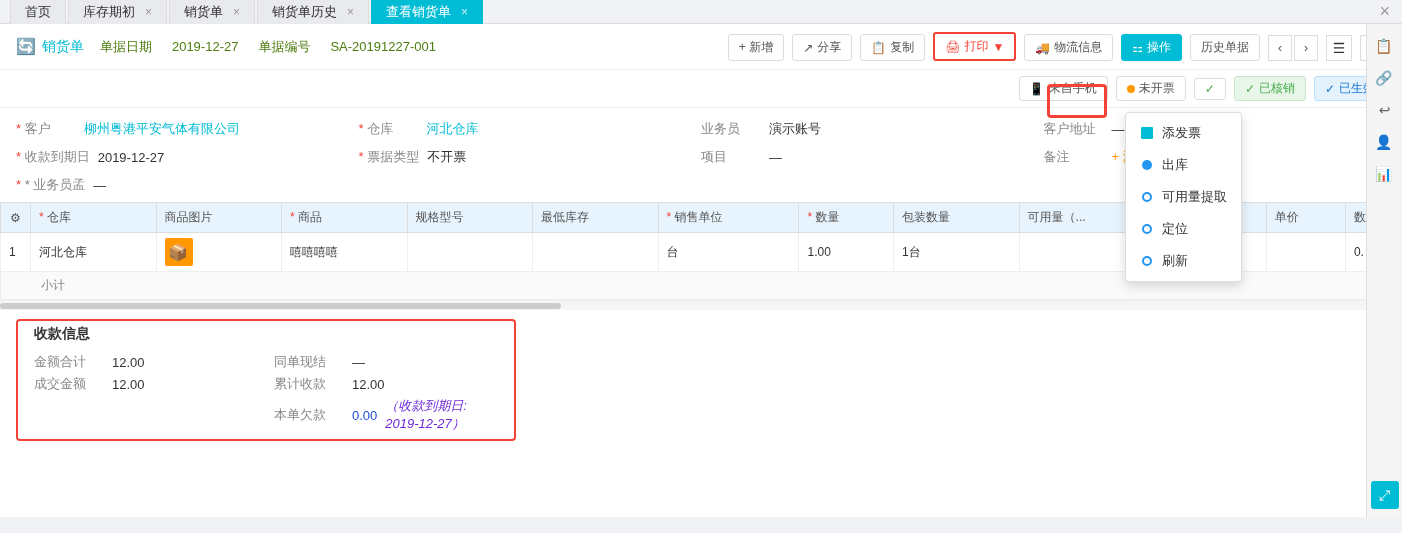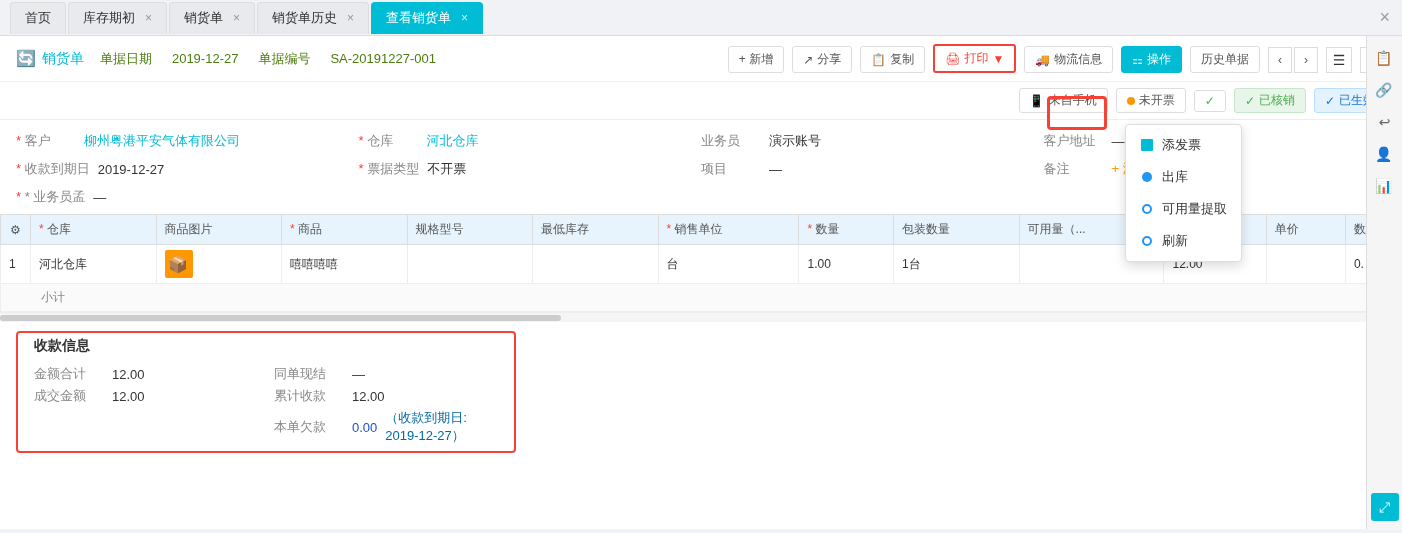--- a/index.html
+++ b/index.html
@@ -1,21 +1,21 @@
 <!DOCTYPE html>
 <html><head>
   <meta charset="utf-8">
   <style>
     * { box-sizing: border-box; margin: 0; padding: 0; }
     body { font-family: "Microsoft YaHei", "PingFang SC", sans-serif; font-size: 13px; background: #f0f2f5; color: #333; overflow: hidden; }
 
     
     .tab-bar {
       display: flex; align-items: center; background: #f0f2f5; border-bottom: 1px solid #ddd;
-      height: 36px; padding: 0 10px; gap: 2px; position: relative;
+      height: 24px; padding: 0 10px; gap: 2px; position: relative;
     }
     .tab {
       display: flex; align-items: center; padding: 0 14px; height: 32px; border-radius: 4px 4px 0 0;
       cursor: pointer; font-size: 13px; gap: 6px; background: #e8eaed; border: 1px solid #ddd; border-bottom: none;
     }
     .tab-close { font-size: 12px; color: #999; cursor: pointer; margin-left: 4px; }
     .tab-highlight { background: #00bcd4; color: #fff; border-color: #00bcd4; }
     .close-btn { position: absolute; right: 12px; font-size: 18px; color: #999; cursor: pointer; }
 
     
@@ -79,21 +79,21 @@
     .payment-box {
       border: 2px solid #f44336; margin: 9px 16px; padding: 4px 16px;
       border-radius: 4px; background: #fff; max-width: 500px;
     }
     .payment-title { font-weight: bold; font-size: 14px; margin-bottom: 8px; }
     .payment-grid { display: grid; grid-template-columns: 1fr 1fr; gap: 4px 16px; }
     .payment-row { display: flex; align-items: center; gap: 8px; padding: 2px 0; }
     .payment-label { color: #888; min-width: 70px; font-size: 13px; }
     .payment-value { font-size: 13px; color: #333; }
     .payment-value.red { color: #1d4ed8; }
-    .payment-value.orange { color: #0369a1; }
+    .payment-value.orange { color: #6d28d9; font-style: italic; }
 
     
     .dropdown-menu {
       position: absolute; top: 88px; right: 160px; background: #fff;
       border: 1px solid #ddd; border-radius: 4px; box-shadow: 0 4px 12px rgba(0,0,0,0.15);
       z-index: 100; min-width: 110px; padding: 4px 0;
     }
     .dropdown-item {
       display: flex; align-items: center; gap: 8px; padding: 7px 14px;
       cursor: pointer; font-size: 13px; color: #333;
@@ -363,20 +363,26 @@
       <div class="dropdown-item">
         <div class="dropdown-icon">
           <div class="icon-circle" style="border:2px solid #2196f3; background:transparent;"></div>
         </div>
         <span>可用量提取</span>
       </div>
       <div class="dropdown-item">
         <div class="dropdown-icon">
           <div class="icon-circle" style="border:2px solid #2196f3; background:transparent;"></div>
         </div>
+        <span>定位</span>
+      </div>
+      <div class="dropdown-item">
+        <div class="dropdown-icon">
+          <div class="icon-circle" style="border:2px solid #2196f3; background:transparent;"></div>
+        </div>
         <span>刷新</span>
       </div>
     </div>
 
     <div class="print-highlight-box"></div>
 
     <div class="right-sidebar">
       <div class="sidebar-icon">📋</div>
       <div class="sidebar-icon">🔗</div>
       <div class="sidebar-icon">↩</div>

